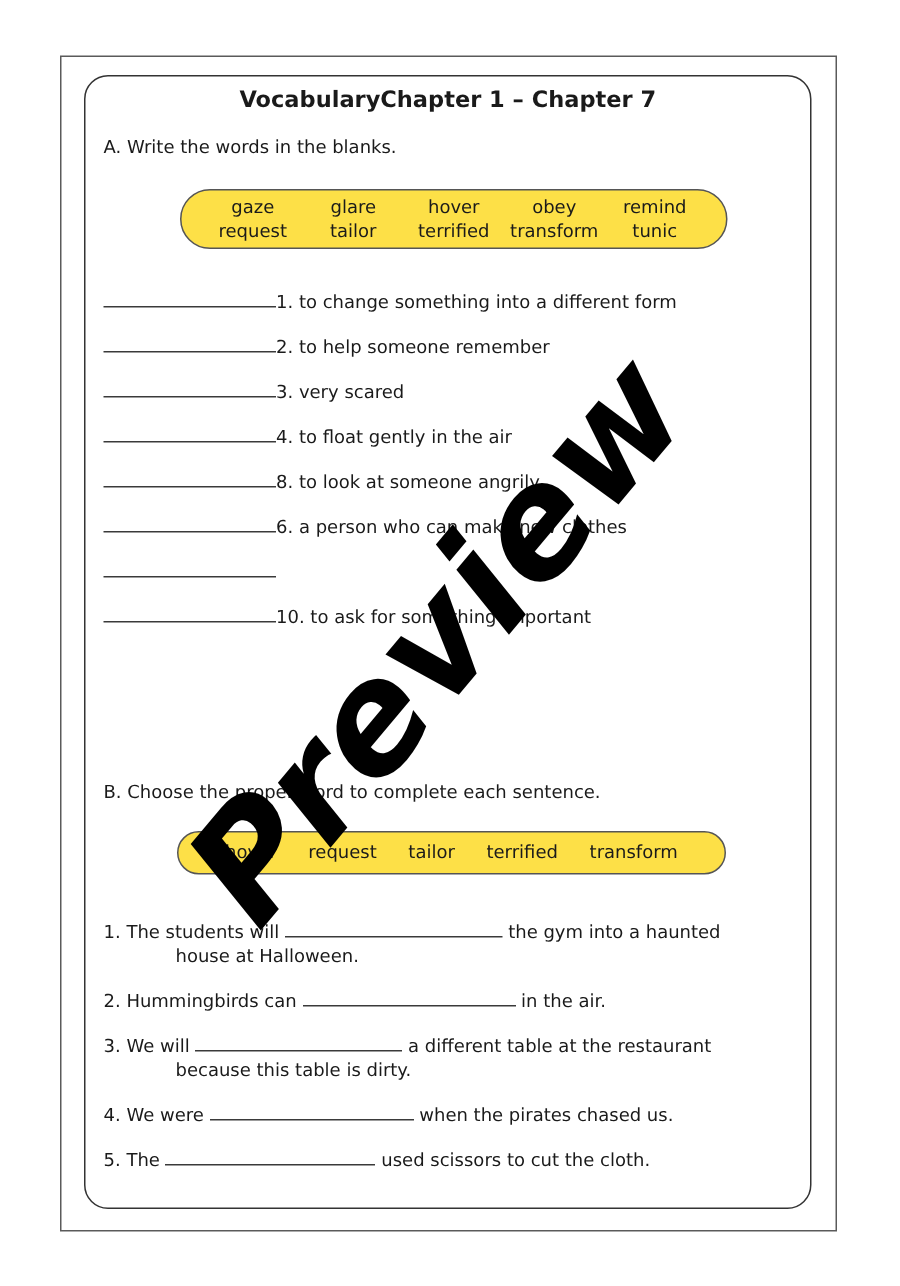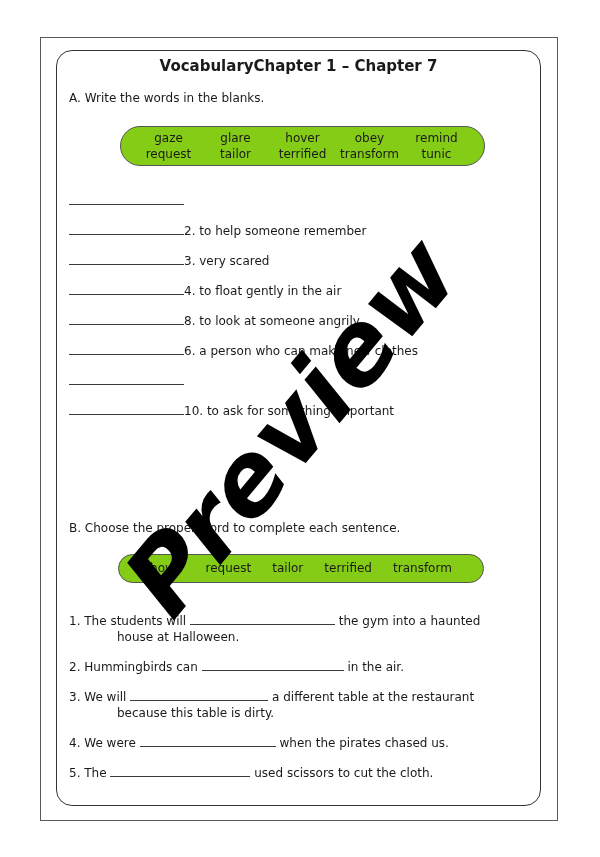--- a/index.html
+++ b/index.html
@@ -21,21 +21,21 @@
     display:flex;justify-content:center;align-items:baseline;
     font-size:15px;font-weight:bold;line-height:18px;
   }
   .instr{
     position:absolute;left:12px;right:12px;
     font-size:12px;line-height:15px;
   }
   .instr-a{top:40px;}
   .instr-b{top:470px;}
   .pill{
-    position:absolute;border:1px solid #555555;background:#84cc16;
+    position:absolute;border:1px solid #555555;background:#fde047;
   }
   .pill-a{
     top:75px;left:63px;width:365px;height:40px;border-radius:21px;
     display:grid;grid-template-columns:repeat(5,1fr);
     grid-template-rows:1fr 1fr;align-items:center;justify-items:center;
     padding:4px 14px 3px 14px;box-sizing:border-box;
   }
   .pill-b{
     top:503px;left:61px;width:366px;height:29px;border-radius:15px;
     display:flex;justify-content:space-evenly;align-items:center;
@@ -83,21 +83,21 @@
       <span class="bank-word">obey</span>
       <span class="bank-word">remind</span>
       <span class="bank-word">request</span>
       <span class="bank-word">tailor</span>
       <span class="bank-word">terrified</span>
       <span class="bank-word">transform</span>
       <span class="bank-word">tunic</span>
     </div>
 
     <div class="items">
-      <div class="item"><span class="blank"></span></div>
+      <div class="item"><span class="blank"></span><span>1. to change something into a different form</span></div>
       <div class="item"><span class="blank"></span><span>2. to help someone remember</span></div>
       <div class="item"><span class="blank"></span><span>3. very scared</span></div>
       <div class="item"><span class="blank"></span><span>4. to float gently in the air</span></div>
       <div class="item"><span class="blank"></span><span>8. to look at someone angrily</span></div>
       <div class="item"><span class="blank"></span><span>6. a person who can make new clothes</span></div>
       <div class="item"><span class="blank"></span></div>
       <div class="item"><span class="blank"></span><span>10. to ask for something important</span></div>
     </div>
 
     <div class="instr instr-b">B. Choose the proper word to complete each sentence.</div>

